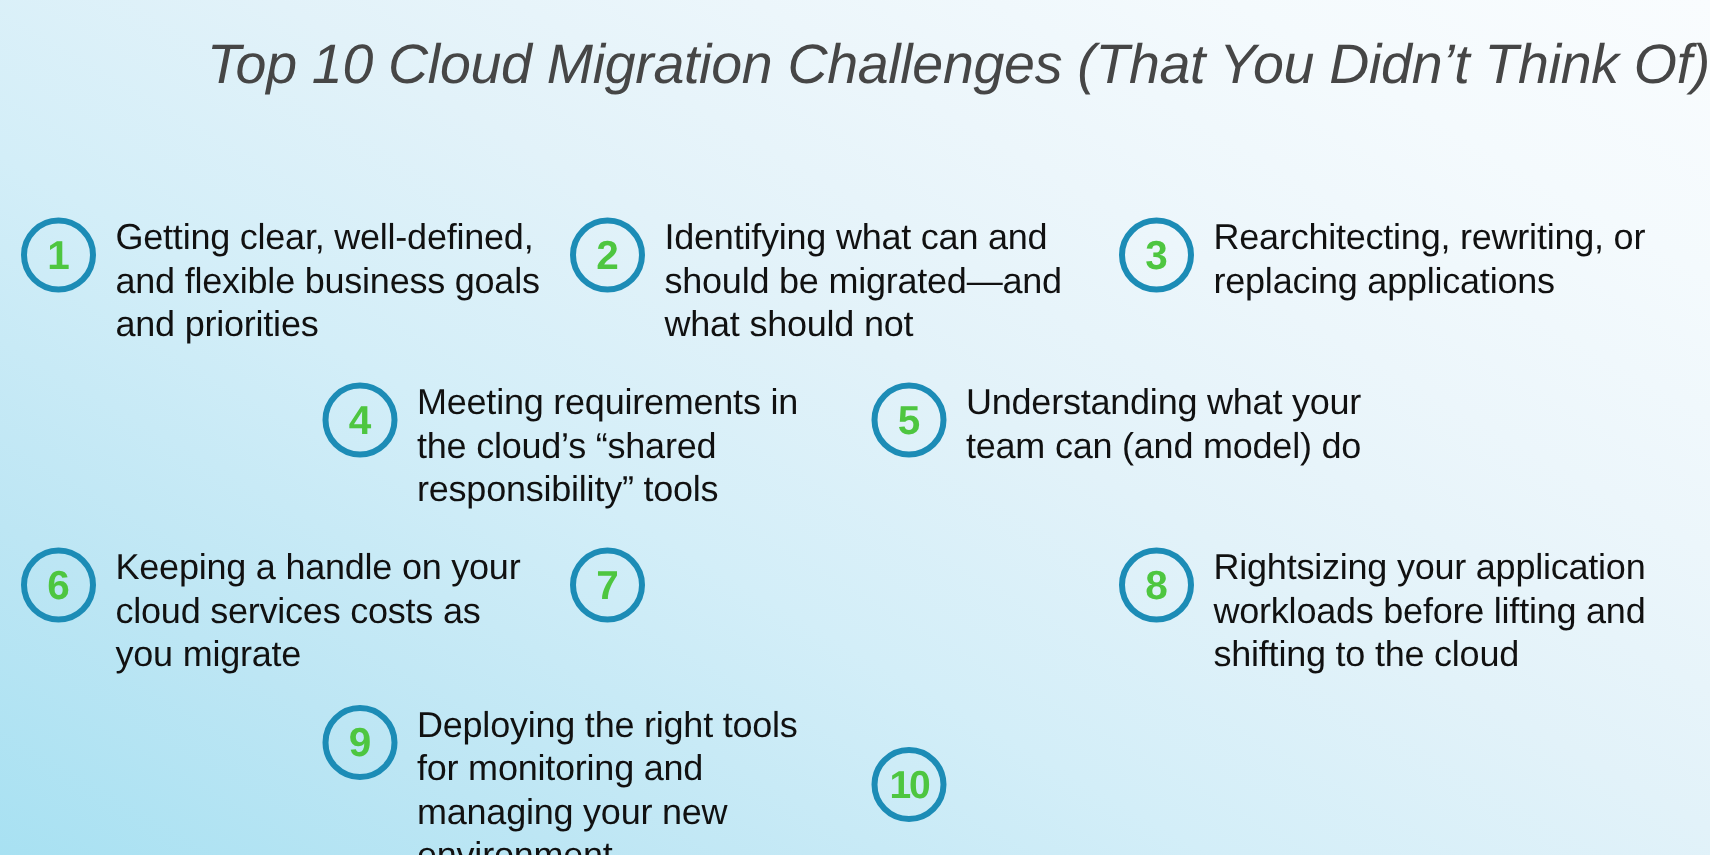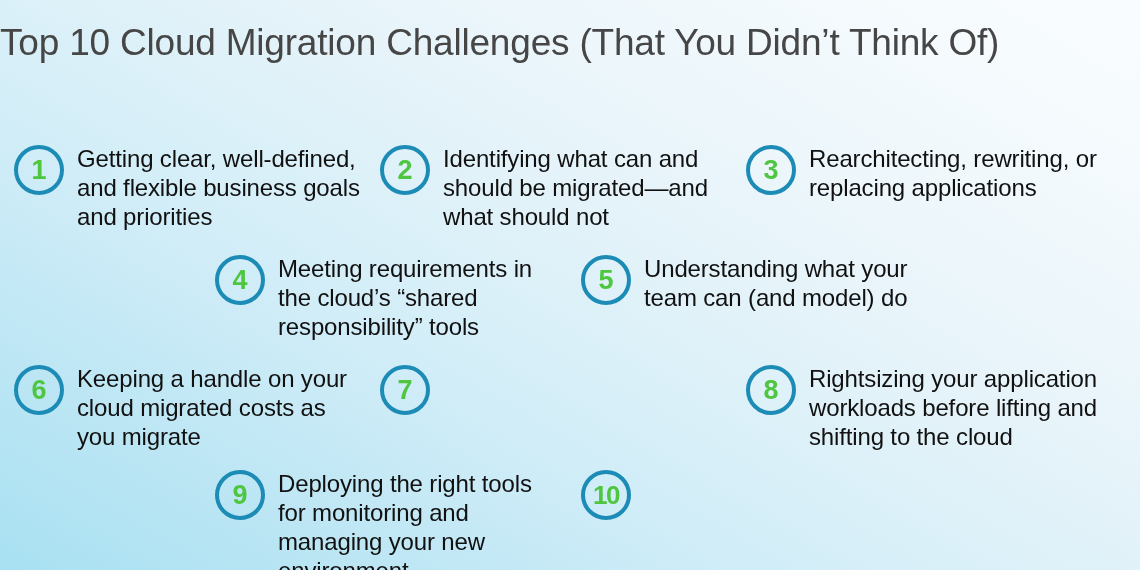--- a/index.html
+++ b/index.html
@@ -24,26 +24,27 @@
         #ecf6fb 70%,
         #f4fafd 85%,
         #f9fcfe 100%);
   }
   
   #title {
     position: absolute;
     left: 0;
     top: 22px;
     width: 1140px;
-    text-align: left;
+    text-align: right;
     font-size: 37px;
     font-weight: 400;
     letter-spacing: -0.2px;
     color: #464646;
     white-space: nowrap;
+    font-style: italic;
   }
   
   .item {
     position: absolute;
     display: flex;
     align-items: flex-start;
   }
   .badge {
     flex: 0 0 auto;
     width: 50px;
@@ -77,21 +78,21 @@
   #item-3 { left: 746px; top: 144px; width: 360px; }
   
   #item-4 { left: 215px; top: 254px; width: 350px; }
   #item-5 { left: 581px; top: 254px; width: 350px; }
   
   #item-6 { left: 14px;  top: 364px; width: 350px; }
   #item-7 { left: 380px; top: 364px; width: 350px; }
   #item-8 { left: 746px; top: 364px; width: 360px; }
   
   #item-9  { left: 215px; top: 469px; width: 350px; }
-  #item-10 { left: 581px; top: 469px; width: 350px; }
+  #item-10 { left: 581px; top: 497px; width: 350px; }
 </style>
 </head>
 <body>
 
 <div id="infographic">
 
   <div id="title">Top 10 Cloud Migration Challenges (That You Didn’t Think Of)</div>
 
   <div class="item" id="item-1">
     <div class="badge">1</div>
@@ -113,21 +114,21 @@
     <div class="item-text">Meeting requirements in the cloud’s “shared responsibility” tools</div>
   </div>
 
   <div class="item" id="item-5">
     <div class="badge">5</div>
     <div class="item-text">Understanding what your team can (and model) do</div>
   </div>
 
   <div class="item" id="item-6">
     <div class="badge">6</div>
-    <div class="item-text">Keeping a handle on your cloud migrated costs as you migrate</div>
+    <div class="item-text">Keeping a handle on your cloud services costs as you migrate</div>
   </div>
 
   <div class="item" id="item-7">
     <div class="badge">7</div>
   </div>
 
   <div class="item" id="item-8">
     <div class="badge">8</div>
     <div class="item-text">Rightsizing your application workloads before lifting and shifting to the cloud</div>
   </div>

